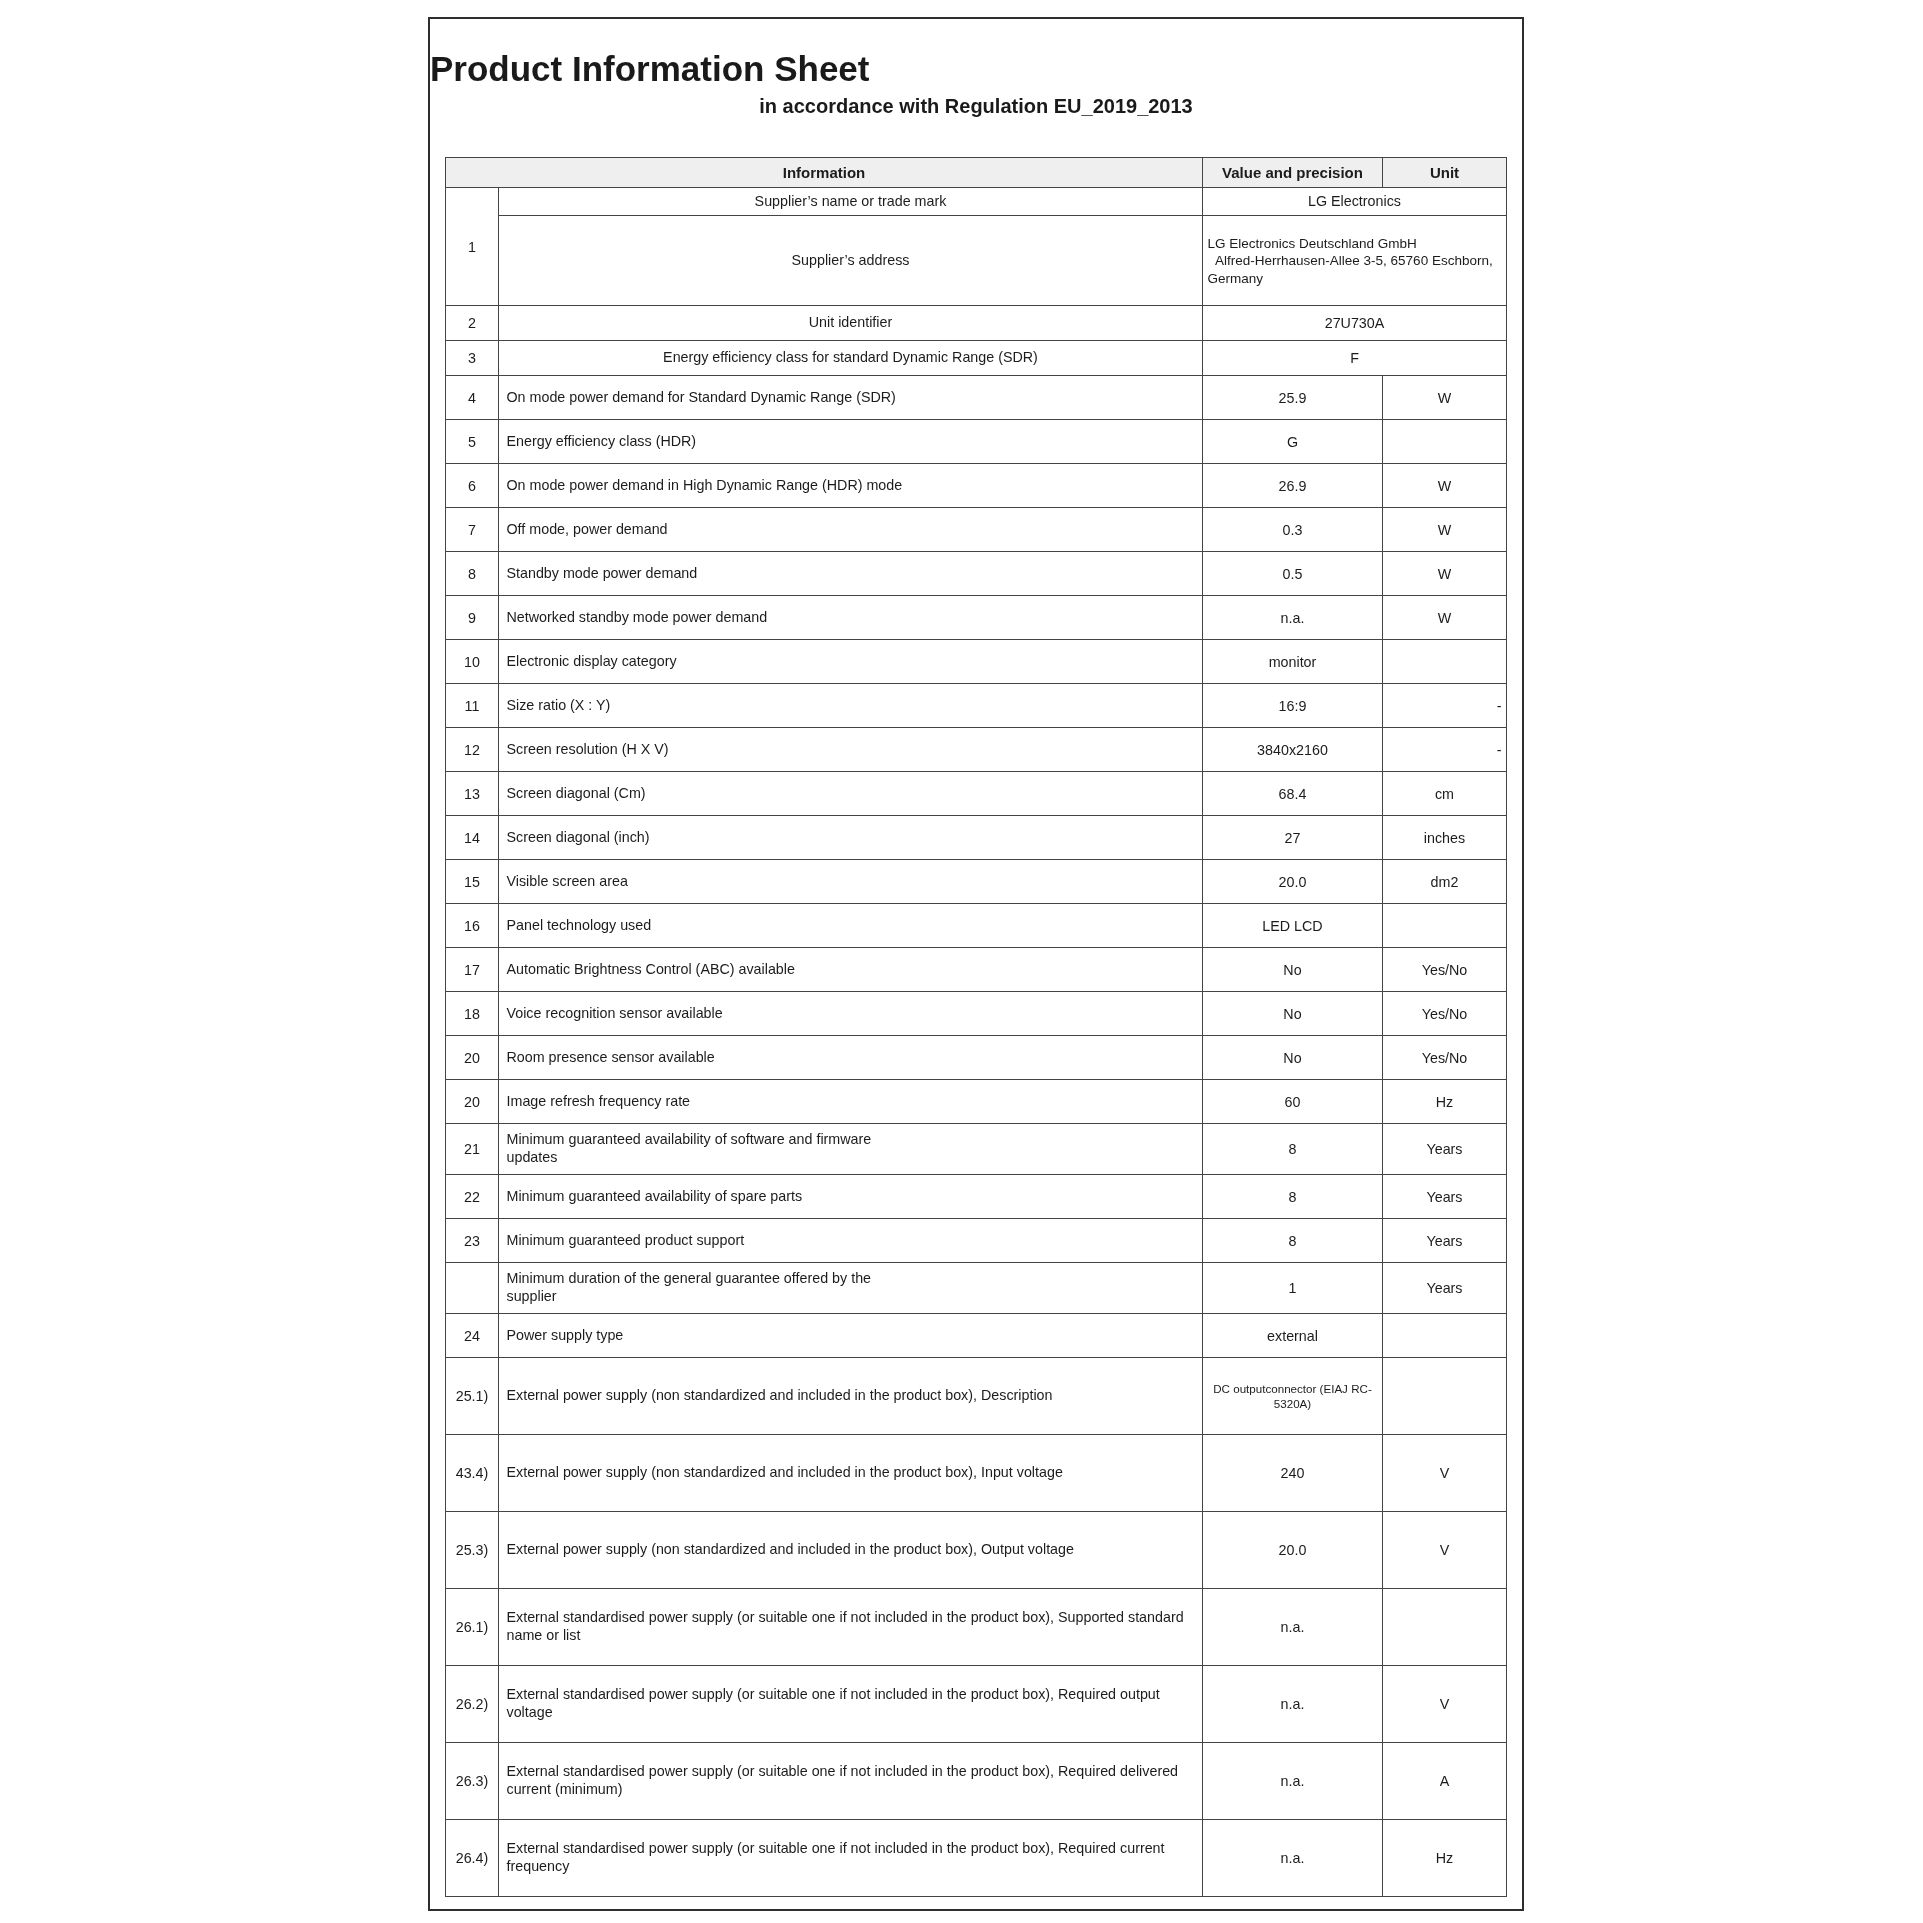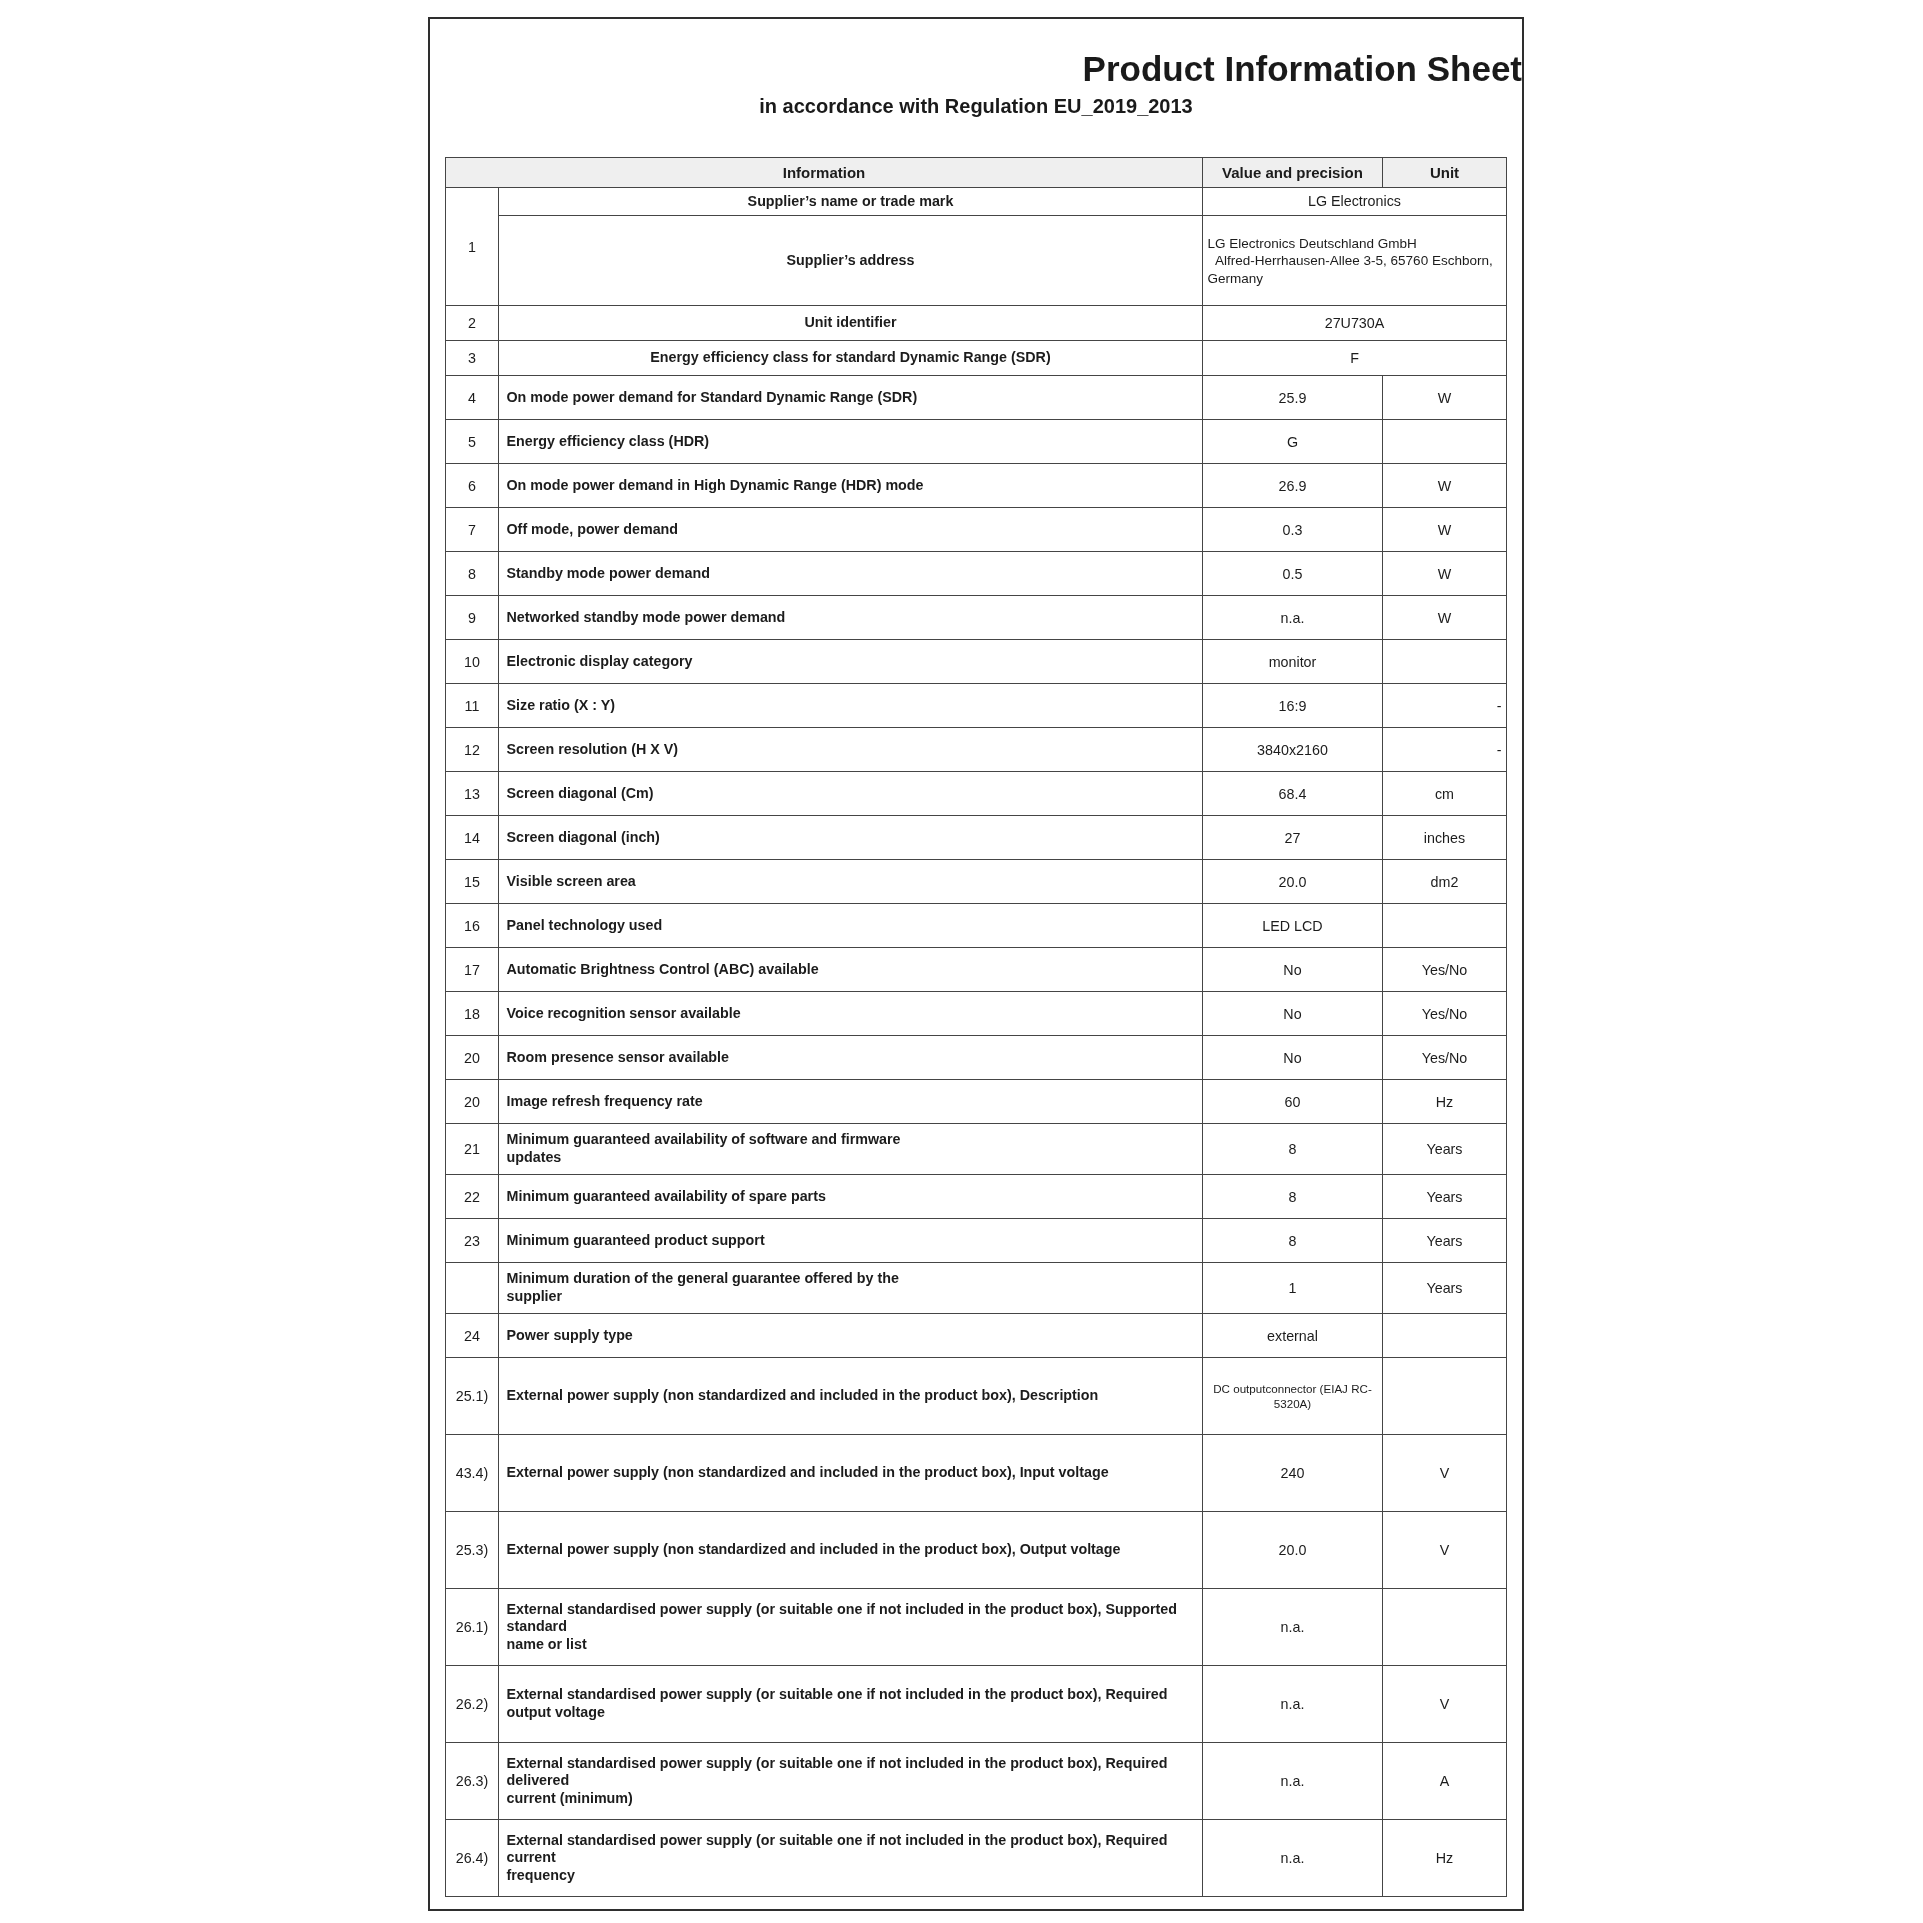--- a/index.html
+++ b/index.html
@@ -11,21 +11,21 @@
   }
   .page {
     position: absolute;
     left: 428px; top: 16.5px;
     width: 1096px; height: 1894px;
     border: 2.3px solid #2e2e2e;
     background: #fff;
     padding-top: 30px;
   }
   .title {
-    text-align: right;
+    text-align: left;
     font-size: 35px;
     font-weight: bold;
     line-height: 1.15;
   }
   .subtitle {
     text-align: center;
     font-size: 20px;
     font-weight: bold;
     margin-top: 6px;
   }
@@ -47,21 +47,21 @@
     color: #1c1c1c;
   }
   thead th {
     background: #efefef;
     height: 30px;
     font-weight: bold;
     font-size: 15px;
     text-align: center;
   }
   td.num { text-align: center; padding: 3px 1.5px; }
-  td.info { text-align: left; padding: 4.5px 7.5px; white-space: pre-line; line-height: 1.25; font-weight: bold; }
+  td.info { text-align: left; padding: 4.5px 7.5px; white-space: pre-line; line-height: 1.25; }
   td.info.center { text-align: center; }
   td.val { text-align: center; padding: 4.5px 6px; white-space: pre-line; line-height: 1.3; }
   td.val.small { font-size: 11.6px; }
   td.unit { text-align: center; padding: 3px 4.5px; }
   td.unit.right { text-align: right; }
   .r-s   td { height: 35px; }
   .r-m   td { height: 44px; }
   .r-mid td { height: 51px; }
   .r-l   td { height: 77px; }
   .row-supplier-name td { height: 28.6px; }

